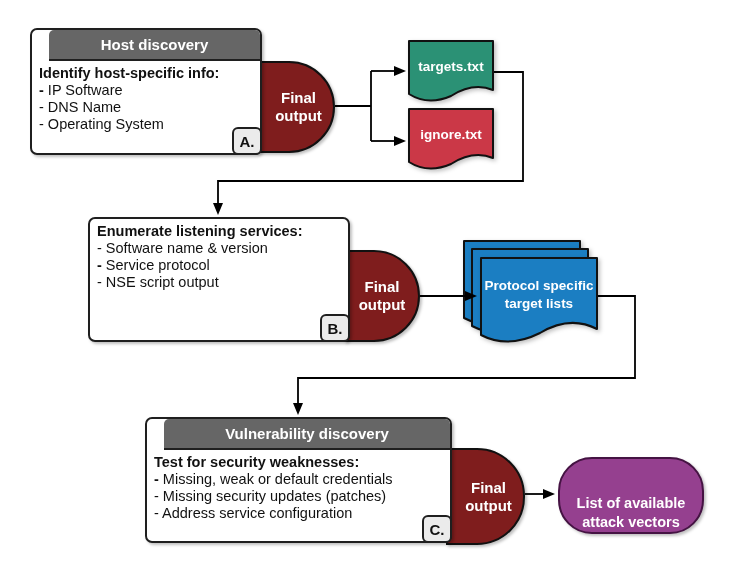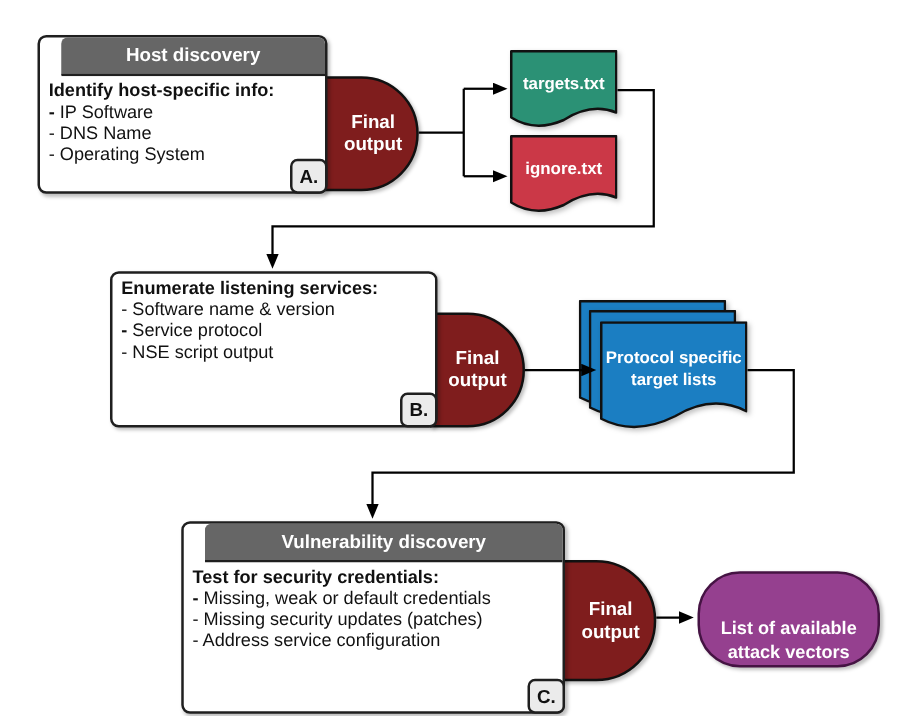--- a/index.html
+++ b/index.html
@@ -97,24 +97,24 @@
       <div class="phase-heading">Enumerate listening services:</div>
       <div class="phase-items">
           <div class="item">Software name &amp; version</div>
           <div class="item first">Service protocol</div>
           <div class="item">NSE script output</div>
         </div>
     </div>
     <div class="corner-badge">B.</div>
   </div>
 
-  <div class="phase-box" style="left:145px;top:417px;width:307px;height:154px;">
+  <div class="phase-box" style="left:145px;top:417px;width:307px;height:126px;">
     <div class="phase-title">Vulnerability discovery</div>
     <div class="phase-body">
-      <div class="phase-heading">Test for security credentials:</div>
+      <div class="phase-heading">Test for security weaknesses:</div>
       <div class="phase-items">
           <div class="item first">Missing, weak or default credentials</div>
           <div class="item">Missing security updates (patches)</div>
           <div class="item">Address service configuration</div>
         </div>
     </div>
     <div class="corner-badge">C.</div>
   </div>
 
   <div class="doc-file" style="left:408px;top:40px;text-decoration:underline;">

